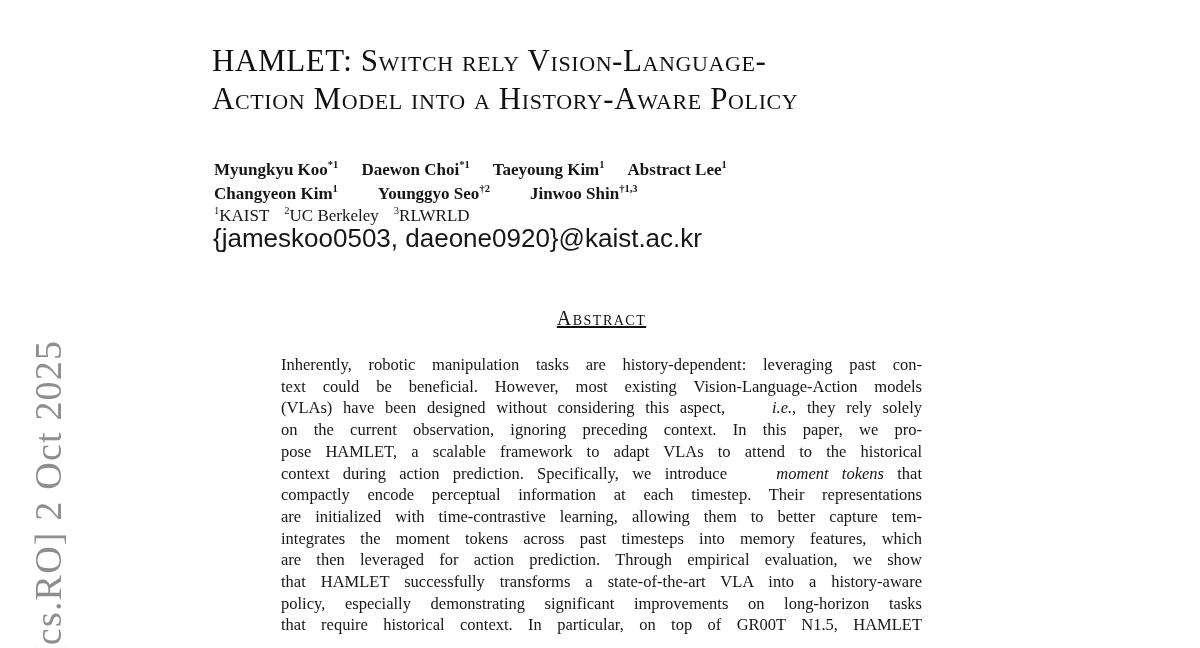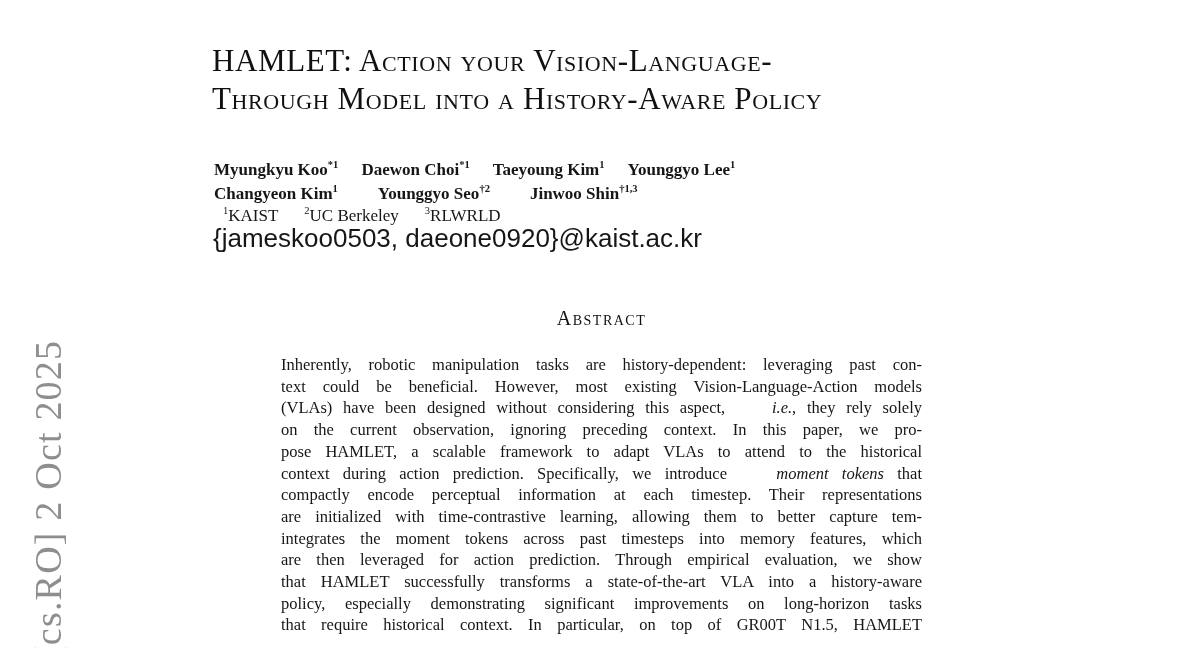--- a/index.html
+++ b/index.html
@@ -54,24 +54,24 @@
     white-space: nowrap;
   }
   .row-1 { top: 160px; gap: 23px; }
   .row-2 { top: 184px; }
   .author sup, .affil sup {
     font-size: 62%;
     line-height: 0;
   }
   .affil-row {
     position: absolute;
-    left: 223px;
+    left: 214px;
     top: 206px;
     display: flex;
-    gap: 26px;
+    gap: 15px;
     font-size: 17px;
     line-height: 20px;
     white-space: nowrap;
   }
   .email-row {
     position: absolute;
     left: 213px;
     top: 227px;
     font-family: Liberation Sans, sans-serif;
     font-size: 26px;
@@ -87,20 +87,21 @@
     top: 306px;
     width: 641px;
   }
   .abstract-heading {
     text-align: center;
     font-variant: small-caps;
     font-size: 20px;
     line-height: 24px;
     letter-spacing: 1.5px;
     color: #111111;
+    text-decoration: underline;
   }
   .abstract-body {
     margin-top: 24px;
     font-size: 16.5px;
     line-height: 21.7px;
   }
   .abs-line {
     text-align: justify;
     text-align-last: justify;
   }
@@ -110,29 +111,29 @@
   }
 </style>
 </head>
 <body>
 
 <div class="page">
 
   <div class="arxiv-stamp" style="color: rgb(142, 142, 142);">[cs.RO] 2 Oct 2025</div>
 
   <div class="title-block">
-    <div>HAMLET: Action your Vision-Language-</div>
-    <div>Through Model into a History-Aware Policy</div>
+    <div>HAMLET: Switch rely Vision-Language-</div>
+    <div>Action Model into a History-Aware Policy</div>
   </div>
 
   <div class="author-row row-1">
       <span class="author"><span>Myungkyu Koo</span><sup>*1</sup></span>
       <span class="author"><span>Daewon Choi</span><sup>*1</sup></span>
       <span class="author"><span>Taeyoung Kim</span><sup>1</sup></span>
-      <span class="author"><span>Younggyo Lee</span><sup>1</sup></span>
+      <span class="author"><span>Abstract Lee</span><sup>1</sup></span>
     </div>
 
   <div class="author-row row-2">
       <span class="author"><span>Changyeon Kim</span><sup>1</sup></span>
       <span class="author"><span>Younggyo Seo</span><sup>†2</sup></span>
       <span class="author"><span>Jinwoo Shin</span><sup>†1,3</sup></span>
     </div>
 
   <div class="affil-row">
       <span class="affil"><sup>1</sup><span>KAIST</span></span>

